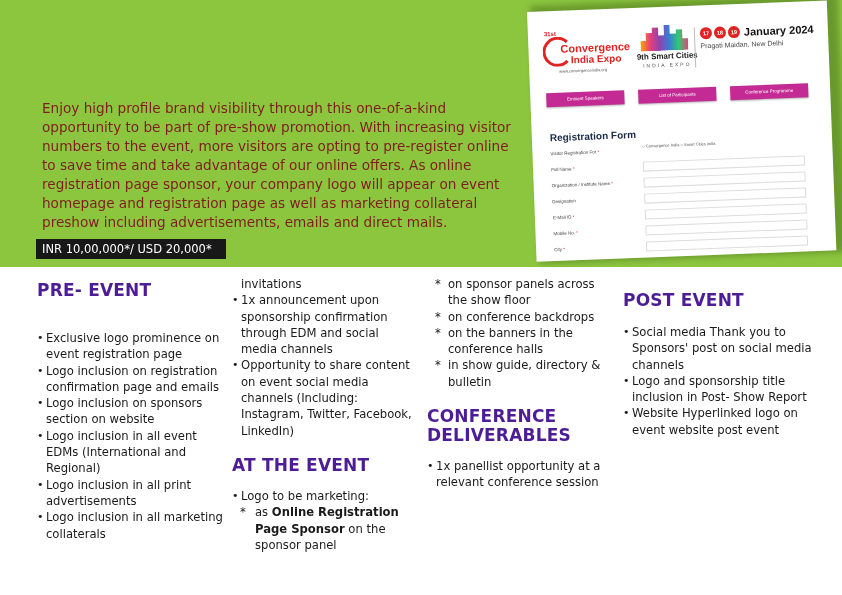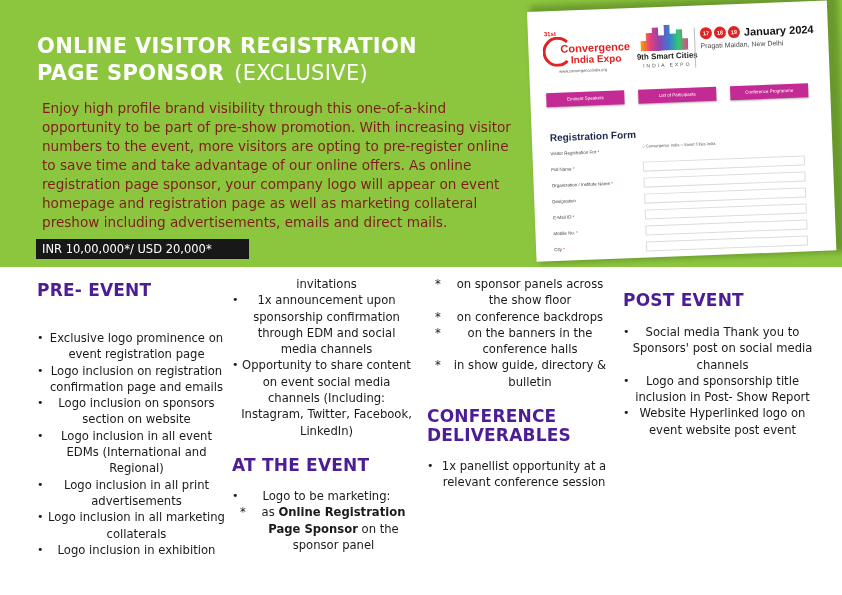--- a/index.html
+++ b/index.html
@@ -3,21 +3,21 @@
 <meta charset="utf-8">
 <style>
   * { box-sizing: border-box; margin: 0; padding: 0; }
   html, body { width: 842px; height: 595px; overflow: hidden; background: #ffffff; }
   body { position: relative; font-family: "Liberation Sans", sans-serif; color: #1a1a1a; }
 
   .hero { position: absolute; left: 0; top: 0; width: 842px; height: 267px; background: #8cc63f; }
   .hero-title { position: absolute; left: 37px; top: 33px; color: #ffffff; font-family: "DejaVu Sans", sans-serif; font-weight: bold; font-size: 21px; line-height: 27px; letter-spacing: 0.3px; }
   .hero-title .excl { font-weight: normal; margin-left: 10px; }
   .hero-desc { position: absolute; left: 42px; top: 99px; width: 480px; color: #7f1d1d; font-family: "DejaVu Sans", sans-serif; font-size: 13.6px; line-height: 19px; }
-  .price { position: absolute; left: 36px; top: 239px; width: 213px; height: 20px; background: #181818; color: #ffffff; font-family: "DejaVu Sans", sans-serif; font-size: 11.5px; line-height: 20px; padding-left: 6px; }
+  .price { position: absolute; left: 36px; top: 239px; width: 190px; height: 20px; background: #181818; color: #ffffff; font-family: "DejaVu Sans", sans-serif; font-size: 11.5px; line-height: 20px; padding-left: 6px; }
 
   
   .mock-shadow { position: absolute; left: 530px; top: 6px; width: 308px; height: 258px; transform: rotate(-2.2deg); transform-origin: 0 0; background: rgba(40,70,10,0.35); filter: blur(3px); }
   .mock { position: absolute; left: 527px; top: 12px; width: 300px; height: 250px; background: #ffffff; transform: rotate(-2.2deg); transform-origin: 0 0; overflow: hidden; font-family: "Liberation Sans", sans-serif; }
   .m-logo1 { position: absolute; left: 14px; top: 22px; width: 90px; height: 46px; }
   .m-logo1 .ring { position: absolute; left: 0; top: 4px; width: 30px; height: 30px; border: 3px solid #e02424; border-radius: 50%; border-right-color: transparent; }
   .m-logo1 .num { position: absolute; left: 2px; top: -2px; font-size: 6px; color: #e02424; font-weight: bold; }
   .m-logo1 .t1 { position: absolute; left: 18px; top: 10px; font-size: 11px; color: #e02424; font-weight: bold; white-space: nowrap; }
   .m-logo1 .t2 { position: absolute; left: 28px; top: 22px; font-size: 10px; color: #e02424; font-weight: bold; white-space: nowrap; }
   .m-logo1 .url { position: absolute; left: 16px; top: 36px; font-size: 4px; color: #555; white-space: nowrap; }
@@ -36,35 +36,31 @@
   .m-radios { position: absolute; left: 110px; top: 136px; font-size: 4px; color: #555; white-space: nowrap; }
   .m-row { position: absolute; left: 18px; width: 260px; height: 12px; }
   .m-row .lbl { position: absolute; left: 0; top: 2px; font-size: 4.5px; color: #444; white-space: nowrap; }
   .m-row .lbl .req { color: #e02424; }
   .m-row .inp { position: absolute; left: 92px; top: 0; width: 162px; height: 10px; border: 1px solid #dcdcdc; }
 
   
   .col { position: absolute; top: 276px; font-family: "DejaVu Sans", sans-serif; font-size: 11.6px; line-height: 16.3px; color: #1a1a1a; }
   .sec-head { color: #4c1d95; font-weight: bold; font-size: 17px; line-height: 19px; letter-spacing: 0.2px; }
   .list { list-style: none; }
-  .list li { position: relative; padding-left: 9px; text-align: center; }
+  .list li { position: relative; padding-left: 9px; }
   .list li.b::before { content: "•"; position: absolute; left: 0; top: 0; font-size: 11px; }
   .list li.s { padding-left: 23px; }
   .list li.s::before { content: "*"; position: absolute; left: 8px; top: 0; }
   .list li.cont { padding-left: 9px; }
   .bold { font-weight: bold; }
 </style>
 </head>
 <body>
 
 <div class="hero">
-  <div class="hero-title">
-    <div>ONLINE VISITOR REGISTRATION</div>
-    <div><span>PAGE SPONSOR</span><span class="excl">(EXCLUSIVE)</span></div>
-  </div>
   <p class="hero-desc">Enjoy high profile brand visibility through this one-of-a-kind opportunity to be part of pre-show promotion. With increasing visitor numbers to the event, more visitors are opting to pre-register online to save time and take advantage of our online offers. As online registration page sponsor, your company logo will appear on event homepage and registration page as well as marketing collateral preshow including advertisements, emails and direct mails.</p>
   <div class="price">INR 10,00,000*/ USD 20,000*</div>
 
   <div class="mock-shadow"></div>
   <div class="mock">
     <div class="m-logo1">
       <div class="ring"></div>
       <span class="num">31st</span>
       <span class="t1">Convergence</span>
       <span class="t2">India Expo</span>
@@ -122,21 +118,20 @@
 
 <div class="col" style="left:37px; width:190px;">
   <div class="sec-head" style="margin-top:5px;">PRE- EVENT</div>
   <ul class="list" style="margin-top:30px;">
     <li class="b">Exclusive logo prominence on event registration page</li>
     <li class="b">Logo inclusion on registration confirmation page and emails</li>
     <li class="b">Logo inclusion on sponsors section on website</li>
     <li class="b">Logo inclusion in all event EDMs (International and Regional)</li>
     <li class="b">Logo inclusion in all print advertisements</li>
     <li class="b">Logo inclusion in all marketing collaterals</li>
-    <li class="b">Logo inclusion in exhibition</li>
   </ul>
 </div>
 
 <div class="col" style="left:232px; width:180px;">
   <ul class="list">
     <li class="cont">invitations</li>
     <li class="b">1x announcement upon sponsorship confirmation through EDM and social media channels</li>
     <li class="b">Opportunity to share content on event social media channels (Including: Instagram, Twitter, Facebook, LinkedIn)</li>
   </ul>
   <div class="sec-head" style="margin-top:17px;">AT THE EVENT</div>

